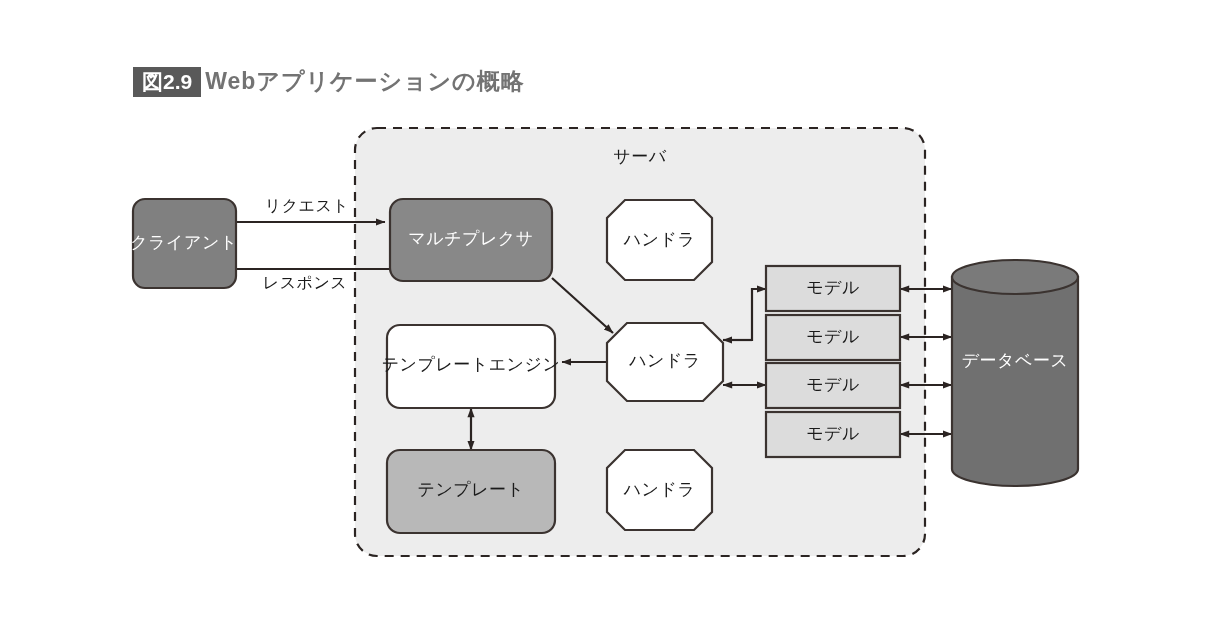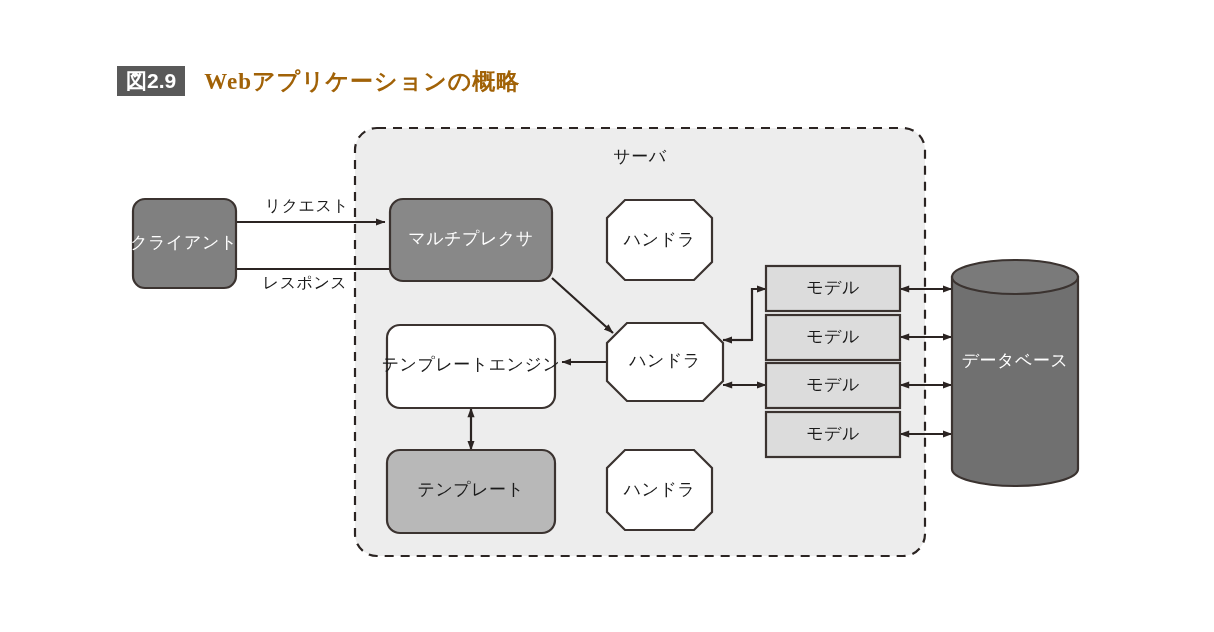--- a/index.html
+++ b/index.html
@@ -16,43 +16,42 @@
   }
   #figure-root {
     position: absolute;
     left: 0; top: 0;
     width: 1214px;
     height: 632px;
   }
   
   #title-row {
     position: absolute;
-    left: 117px;
+    left: 133px;
     top: 66px;
     display: flex;
-    align-items: flex-start;
-    gap: 19px;
+    align-items: center;
+    gap: 4px;
   }
   #figure-badge {
     background: #595959;
     color: #ffffff;
     font-size: 21px;
     font-weight: bold;
     letter-spacing: 0px;
     padding: 4px 9px 5px 9px;
     line-height: 1;
     white-space: nowrap;
   }
   #figure-title {
-    color: #a16207;
+    color: #737373;
     font-size: 23px;
     font-weight: bold;
     letter-spacing: 1px;
     white-space: nowrap;
-    font-family: Liberation Serif, serif;
   }
   
   svg#diagram {
     position: absolute;
     left: 0;
     top: 0;
     width: 1214px;
     height: 632px;
   }
   .node-label {

